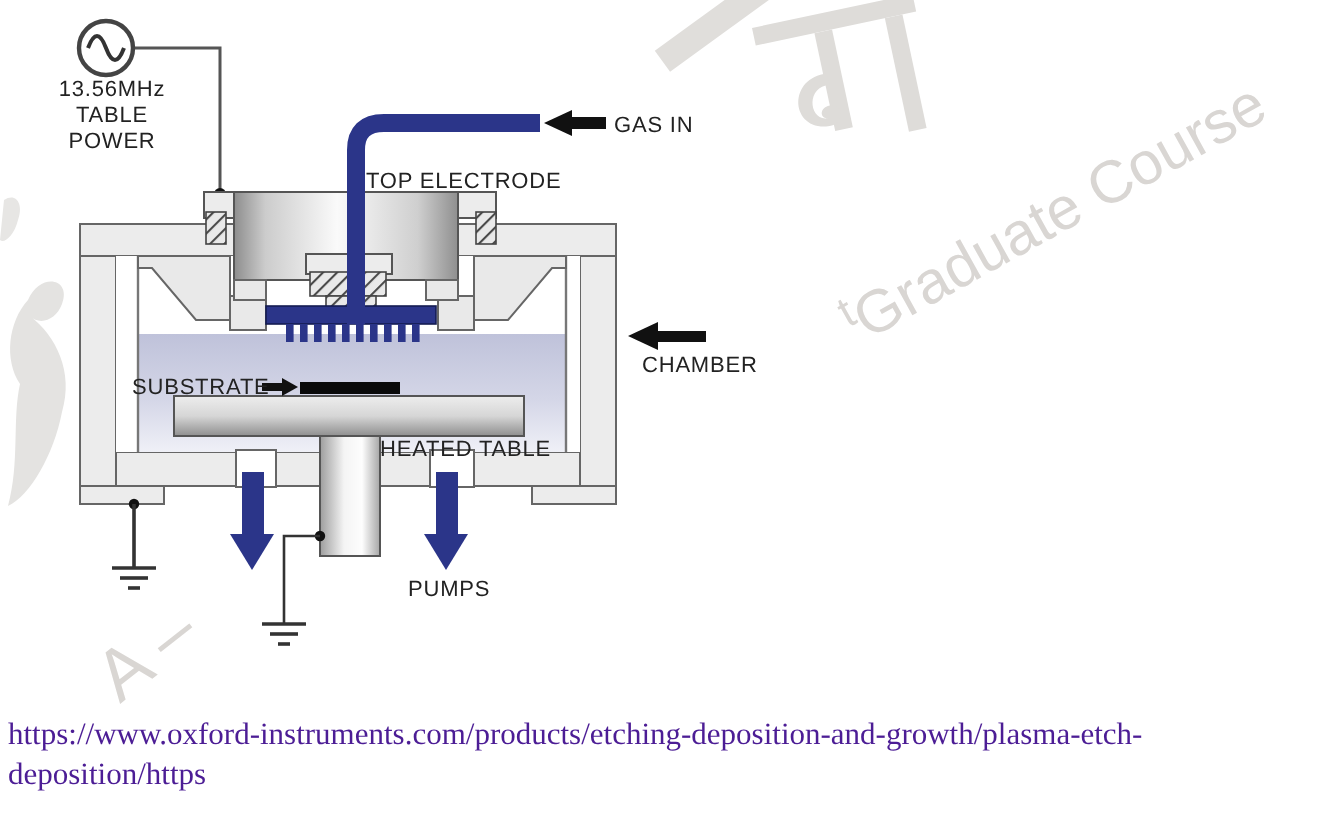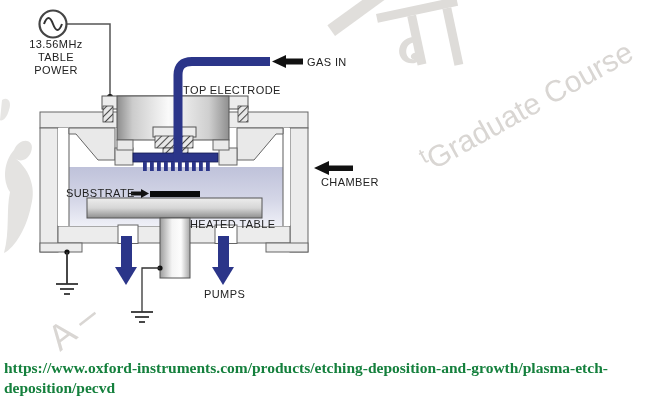--- a/index.html
+++ b/index.html
@@ -4,22 +4,22 @@
 <style>
   html,body{margin:0;padding:0;background:#ffffff;}
   body{width:659px;height:411px;overflow:hidden;position:relative;
        font-family:"Liberation Sans",sans-serif;}
   .stage{position:absolute;left:0;top:0;width:659px;height:358px;}
   svg{display:block;}
   svg text.lbl{font-family:"Liberation Sans",sans-serif;font-size:11px;
        fill:#222222;letter-spacing:0.4px;}
   svg text.wm{font-family:"Liberation Sans",sans-serif;fill:#d9d6d3;}
   .source-url{position:absolute;left:4px;top:358px;width:650px;
-       font-family:"Liberation Serif",serif;font-weight:bold;
-       font-size:15.5px;line-height:20px;color:#15803d;}
+       font-family:"Liberation Serif",serif;font-weight:normal;
+       font-size:15.5px;line-height:20px;color:#4c1d95;}
   .source-url span{display:block;}
 </style>
 </head>
 <body>
 
 <div class="stage">
 <svg width="659" height="358" viewBox="0 0 659 358" xmlns="http://www.w3.org/2000/svg">
   <defs>
     <pattern id="hatch" width="5" height="5" patternUnits="userSpaceOnUse" patternTransform="rotate(45)">
       <rect width="5" height="5" fill="#e9e9e9"></rect>
@@ -175,14 +175,14 @@
     <polyline points="160,268 142,268 142,312" fill="none" stroke-width="1.3"></polyline>
     <line x1="131" y1="312" x2="153" y2="312"></line>
     <line x1="135" y1="317" x2="149" y2="317"></line>
     <line x1="139" y1="322" x2="145" y2="322"></line>
   </g>
 </svg>
 </div>
 
 <div class="source-url">
   <span>https://www.oxford-instruments.com/products/etching-deposition-and-growth/plasma-etch-</span>
-  <span>deposition/pecvd</span>
+  <span>deposition/https</span>
 </div>
 
 </body></html>

